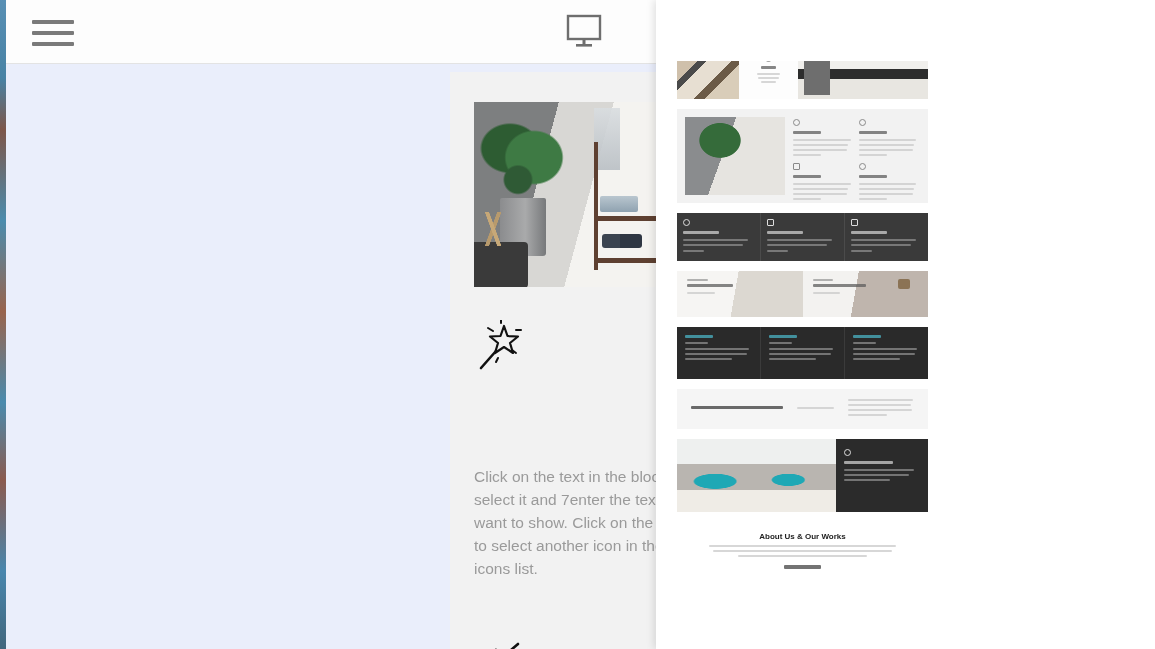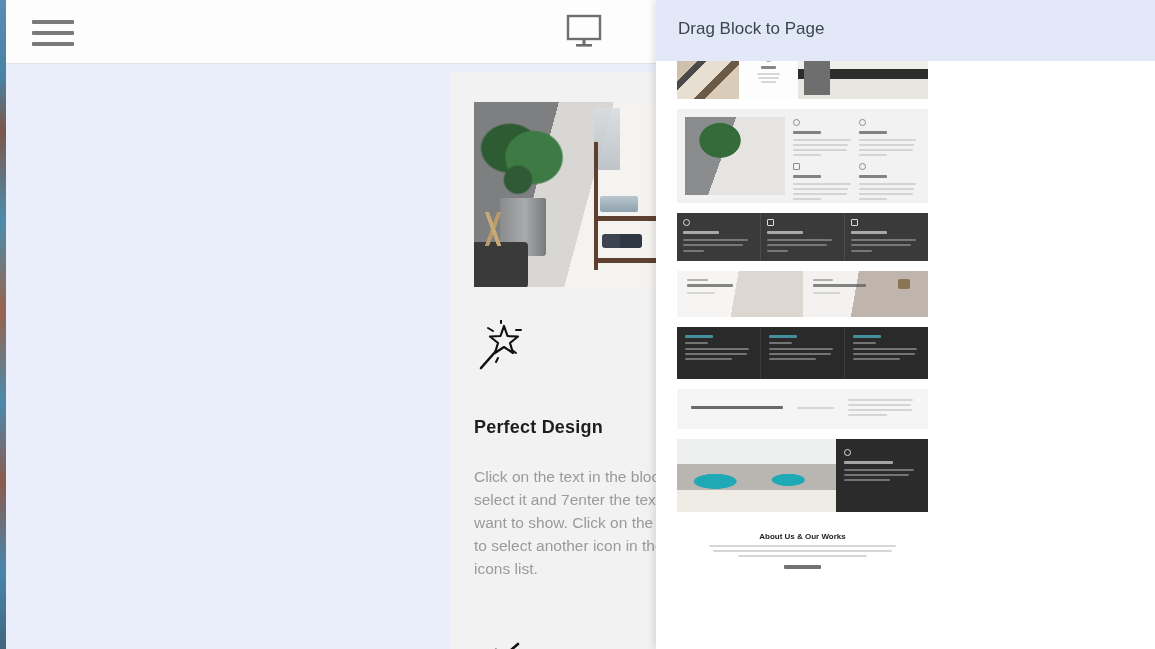--- a/index.html
+++ b/index.html
@@ -240,38 +240,34 @@
         <svg id="wand-icon" viewBox="0 0 56 56">
           <path d="M30 6 L33.5 16 L44 16.5 L36 23 L39 33 L30 27 L21 33 L24 23 L16 16.5 L26.5 16 Z" fill="none" stroke="#111" stroke-width="2.2" stroke-linejoin="round"></path>
           <line x1="22" y1="31" x2="7" y2="48" stroke="#111" stroke-width="2.6" stroke-linecap="round"></line>
           <line x1="19" y1="11" x2="14" y2="8" stroke="#111" stroke-width="2" stroke-linecap="round"></line>
           <line x1="27" y1="3" x2="27" y2="0.5" stroke="#111" stroke-width="2" stroke-linecap="round"></line>
           <line x1="42" y1="10" x2="47" y2="10" stroke="#111" stroke-width="2" stroke-linecap="round"></line>
           <line x1="38" y1="30" x2="42" y2="33" stroke="#111" stroke-width="2" stroke-linecap="round"></line>
           <line x1="24" y1="38" x2="22" y2="42" stroke="#111" stroke-width="2" stroke-linecap="round"></line>
         </svg>
 
-        <div id="feature-title">Perfect Design</div>
         <div id="feature-text">Click on the text in the block to select it and 7enter the text you want to show. Click on the icon to select another icon in the icons list.</div>
 
         <svg id="second-icon" viewBox="0 0 60 40">
           <path d="M4 38 L22 20 L30 26 L44 14" fill="none" stroke="#111" stroke-width="2.6" stroke-linecap="round"></path>
           <path d="M22 20 L22 38" fill="none" stroke="#111" stroke-width="2.6"></path>
         </svg>
 
         <div id="selection-marker"></div>
       </div>
     </div>
   </div>
 
   <div id="block-panel">
 
-    <div id="panel-header">
-      <div id="panel-title">Drag Block to Page</div>
-    </div>
 
     <div id="thumbs-scroll">
       <div id="thumbs-inner">
 
         <div class="thumb">
           <div class="t-hero-split">
             <div class="ph-stair"></div>
             <div class="ph-copy">
               <div style="padding:8px 16px 0 16px;">
                 <div class="mini-icon" style="margin:0 auto 4px;"></div>

